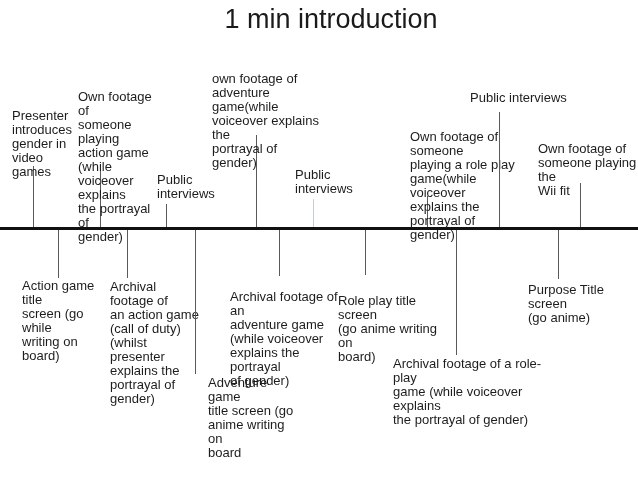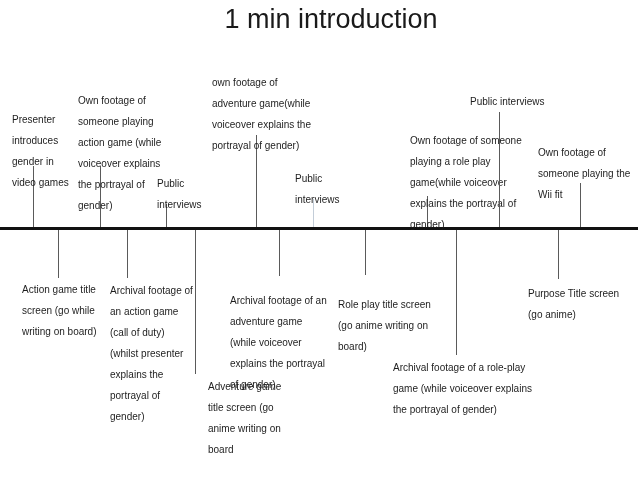--- a/index.html
+++ b/index.html
@@ -42,22 +42,22 @@
   .tick {
     position: absolute;
     width: 1px;
     background: #5a5a5a;
   }
   .tick.up   { }
   .tick.down { }
   .tick.faint { background: #c3cdd8; }
   .label {
     position: absolute;
-    font-size: 10px;
-    line-height: 21px;
+    font-size: 13px;
+    line-height: 14px;
     color: #1d1d1d;
     white-space: pre-wrap;
     word-wrap: break-word;
   }
 </style>
 </head>
 <body>
 
 <div id="slide">
 

